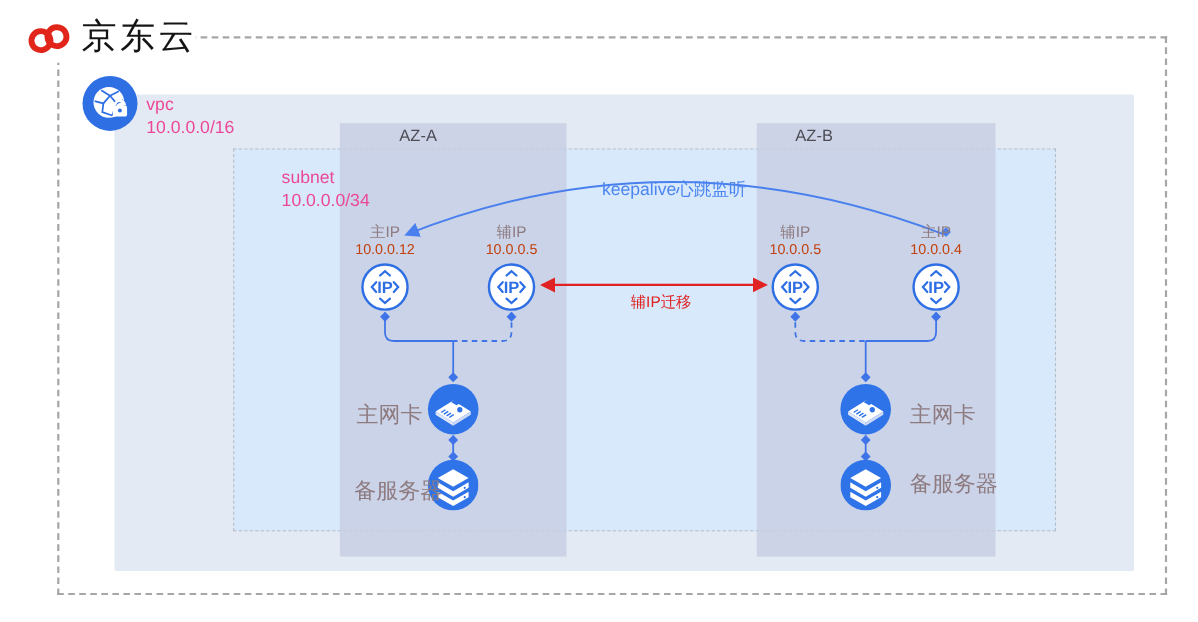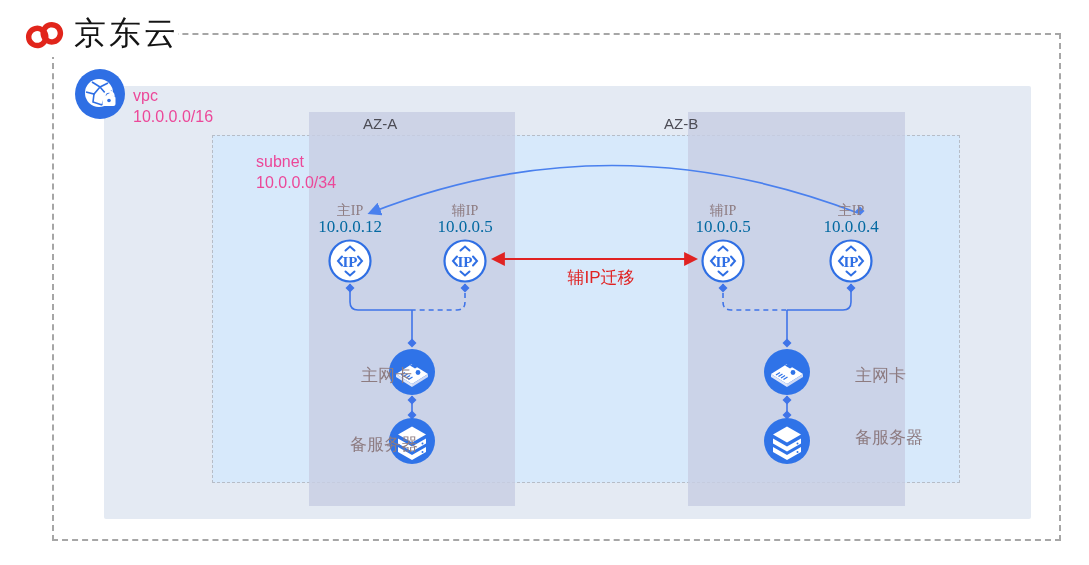--- a/index.html
+++ b/index.html
@@ -14,28 +14,28 @@
   .logo-text{font-size:32px;font-weight:400;color:#141414;letter-spacing:3px;margin-left:6px;white-space:nowrap;}
   
   .vpc-box{left:104px;top:86px;width:927px;height:433px;background:#e4eaf3;border-radius:2px;}
   .subnet-box{left:212px;top:135px;width:748px;height:348px;background:#d7e9fb;border:1px dashed #b7bdc7;box-sizing:border-box;}
   .az-box{top:112px;height:394px;background:rgba(200,206,227,0.82);}
   .az-a{left:309px;width:206px;}
   .az-b{left:688px;width:217px;}
   .box-label{color:#ec4899;font-size:16px;line-height:21px;white-space:nowrap;}
   .zone-label{color:#4c4c55;font-size:15px;white-space:nowrap;}
   
-  .ip-node{width:96px;top:202px;text-align:center;font-family:Liberation Serif, serif;}
+  .ip-node{width:96px;top:202px;text-align:center;}
   .ip-role{font-size:14px;line-height:17px;color:#8d7b80;}
-  .ip-addr{font-size:17px;line-height:15px;color:#0369a1;}
+  .ip-addr{font-size:13px;line-height:15px;color:#c2410c;}
   .ip-node svg{margin-top:4px;}
   
   .keepalive-label{left:513px;top:162px;width:200px;text-align:center;font-size:16px;color:#4d86f0;white-space:nowrap;}
-  .migration-label{left:531px;top:266px;width:140px;text-align:center;font-size:17px;color:#e02222;white-space:nowrap;}
-  .node-label{font-size:17px;color:#8d7b80;white-space:nowrap;margin-left:28px;}
+  .migration-label{left:531px;top:266px;width:140px;text-align:center;font-size:14px;color:#e02222;white-space:nowrap;}
+  .node-label{font-size:20px;color:#8d7b80;white-space:nowrap;}
   .ta-r{text-align:right;}
   .overlay{left:0;top:0;pointer-events:none;}
 </style>
 </head>
 <body>
 
 <div class="stage">
 
   <div class="abs frame"></div>
   <div class="abs patch" style="left:42px;top:26px;width:136px;height:13px;"></div>
@@ -73,21 +73,21 @@
 
   <div class="abs box-label" style="left:133px;top:85px;">
     <div>vpc</div>
     <div>10.0.0.0/16</div>
   </div>
   <div class="abs box-label" style="left:220px;top:151px;margin-left:36px;">
     <div>subnet</div>
     <div>10.0.0.0/34</div>
   </div>
   <div class="abs zone-label" style="left:315px;top:115px;margin-left:48px;">AZ-A</div>
-  <div class="abs zone-label" style="left:664px;top:115px;">AZ-B</div>
+  <div class="abs zone-label" style="left:723px;top:115px;">AZ-B</div>
 
   <svg class="abs overlay" width="1089" height="565" viewBox="0 0 1089 565">
     <defs>
       <marker id="arrowBlue" viewBox="0 0 10 10" refX="8" refY="5" markerWidth="8" markerHeight="8" orient="auto-start-reverse">
         <path d="M0 0 L10 5 L0 10 z" fill="#4a80ee"></path>
       </marker>
       <marker id="arrowRed" viewBox="0 0 10 10" refX="8.5" refY="5" markerWidth="7" markerHeight="7" orient="auto-start-reverse">
         <path d="M0 0 L10 5 L0 10 z" fill="#e02222"></path>
       </marker>
     </defs>
@@ -118,20 +118,21 @@
       <path d="M851 283.5 L855.5 288 L851 292.5 L846.5 288 Z"></path>
       <path d="M412 338.5 L416.5 343 L412 347.5 L407.5 343 Z"></path>
       <path d="M787 338.5 L791.5 343 L787 347.5 L782.5 343 Z"></path>
       <path d="M412 395.5 L416.5 400 L412 404.5 L407.5 400 Z"></path>
       <path d="M787 395.5 L791.5 400 L787 404.5 L782.5 400 Z"></path>
       <path d="M412 410.5 L416.5 415 L412 419.5 L407.5 415 Z"></path>
       <path d="M787 410.5 L791.5 415 L787 419.5 L782.5 415 Z"></path>
     </g>
   </svg>
 
+  <div class="abs keepalive-label">keepalive心跳监听</div>
   <div class="abs migration-label">辅IP迁移</div>
 
   <div class="abs ip-node" style="left:302px;">
     <div class="ip-role">主IP</div>
     <div class="ip-addr">10.0.0.12</div>
     <svg width="46" height="46" viewBox="0 0 46 46">
       <circle cx="23" cy="23" r="20.5" fill="#ffffff" stroke="#2f6fe4" stroke-width="2.2"></circle>
       <text x="23" y="28.5" text-anchor="middle" font-size="15" font-weight="bold" fill="#2f6fe4">IP</text>
       <g stroke="#2f6fe4" stroke-width="2" fill="none" stroke-linecap="round">
         <polyline points="15,18.5 11,23 15,27.5"></polyline>

